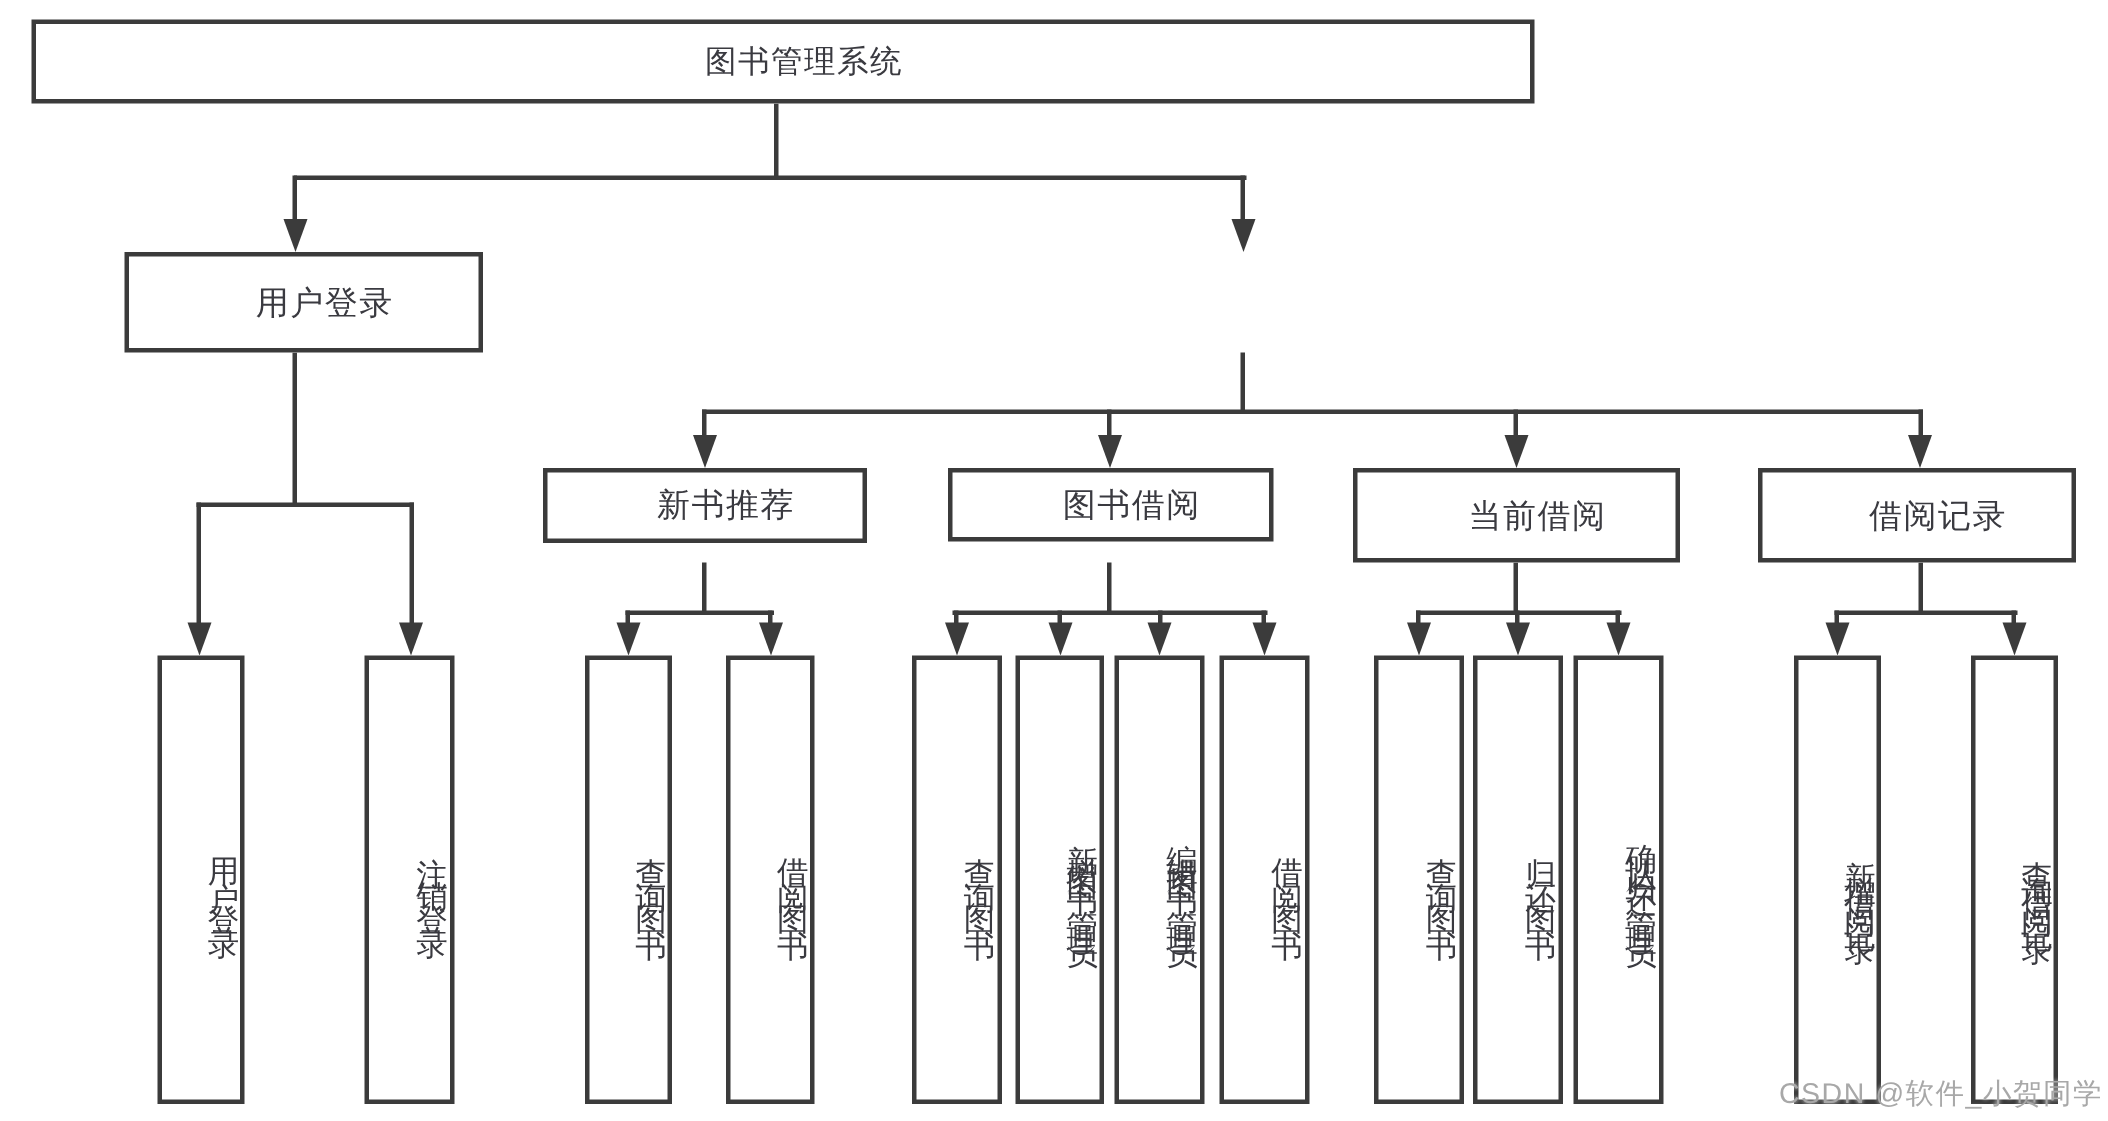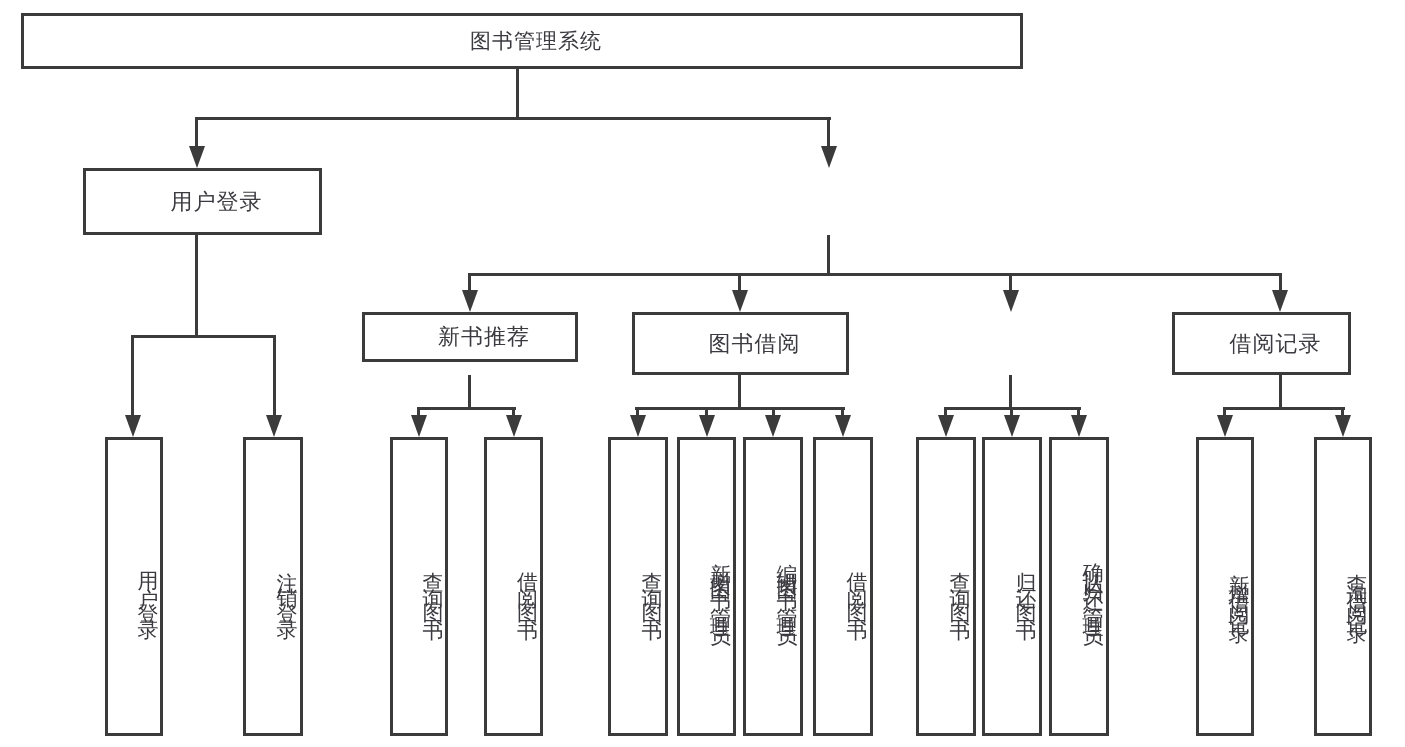--- a/index.html
+++ b/index.html
@@ -92,24 +92,27 @@
   <div class="vline" style="left:738px;top:273px;height:20px"></div>
   <div class="arrow" style="left:732px;top:290px"></div>
   <div class="vline" style="left:1009px;top:273px;height:20px"></div>
   <div class="arrow" style="left:1003px;top:290px"></div>
   <div class="vline" style="left:1279px;top:273px;height:20px"></div>
   <div class="arrow" style="left:1272px;top:290px"></div>
 
   <div class="box h" style="left:362px;top:312px;width:216px;height:50px">
     <span>新书推荐</span>
   </div>
-  <div class="box h" style="left:632px;top:312px;width:217px;height:63px">
+  <div class="box h" style="left:632px;top:312px;width:217px;height:49px">
     <span>图书借阅</span>
   </div>
-  <div class="box h" style="left:1172px;top:312px;width:179px;height:63px">
+  <div class="box h" style="left:902px;top:312px;width:218px;height:63px">
+    <span>当前借阅</span>
+  </div>
+  <div class="box h" style="left:1172px;top:312px;width:212px;height:63px">
     <span>借阅记录</span>
   </div>
 
   <div class="vline" style="left:468px;top:375px;height:35px"></div>
   <div class="hline" style="left:417px;top:407px;width:99px"></div>
   <div class="vline" style="left:417px;top:407px;height:11px"></div>
   <div class="arrow" style="left:411px;top:415px"></div>
   <div class="vline" style="left:512px;top:407px;height:11px"></div>
   <div class="arrow" style="left:506px;top:415px"></div>
 
@@ -177,14 +180,15 @@
     <span class="vtext compact">确认归还（管理员）</span>
   </div>
 
   <div class="box" style="left:1196px;top:437px;width:58px;height:299px">
     <span class="vtext">新增借阅记录</span>
   </div>
   <div class="box" style="left:1314px;top:437px;width:58px;height:299px">
     <span class="vtext">查询借阅记录</span>
   </div>
 
+  <div class="watermark">CSDN @软件_小贺同学</div>
 
 </div>
 
 </body></html>

